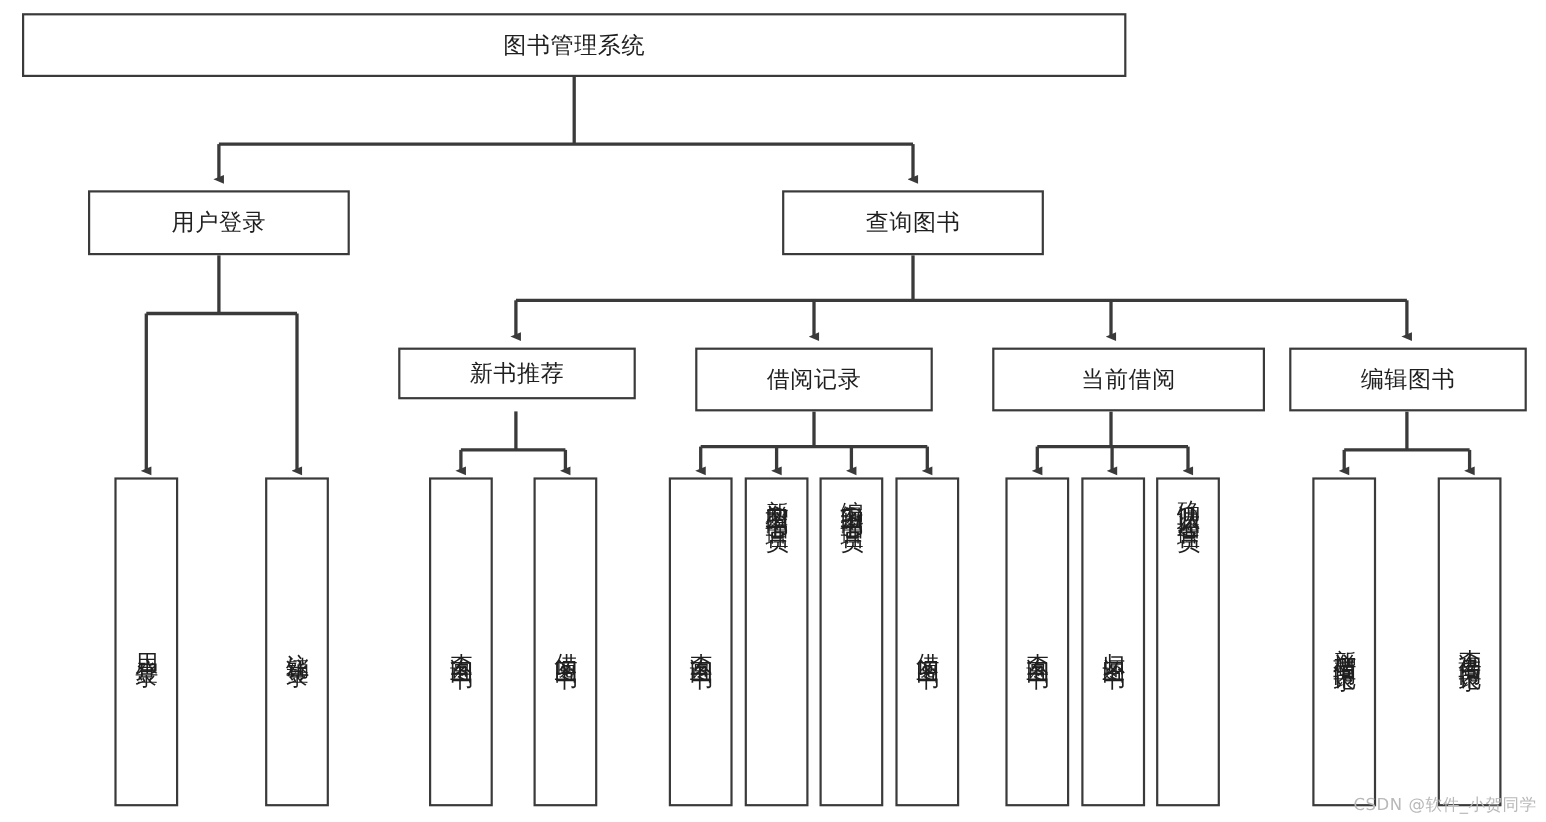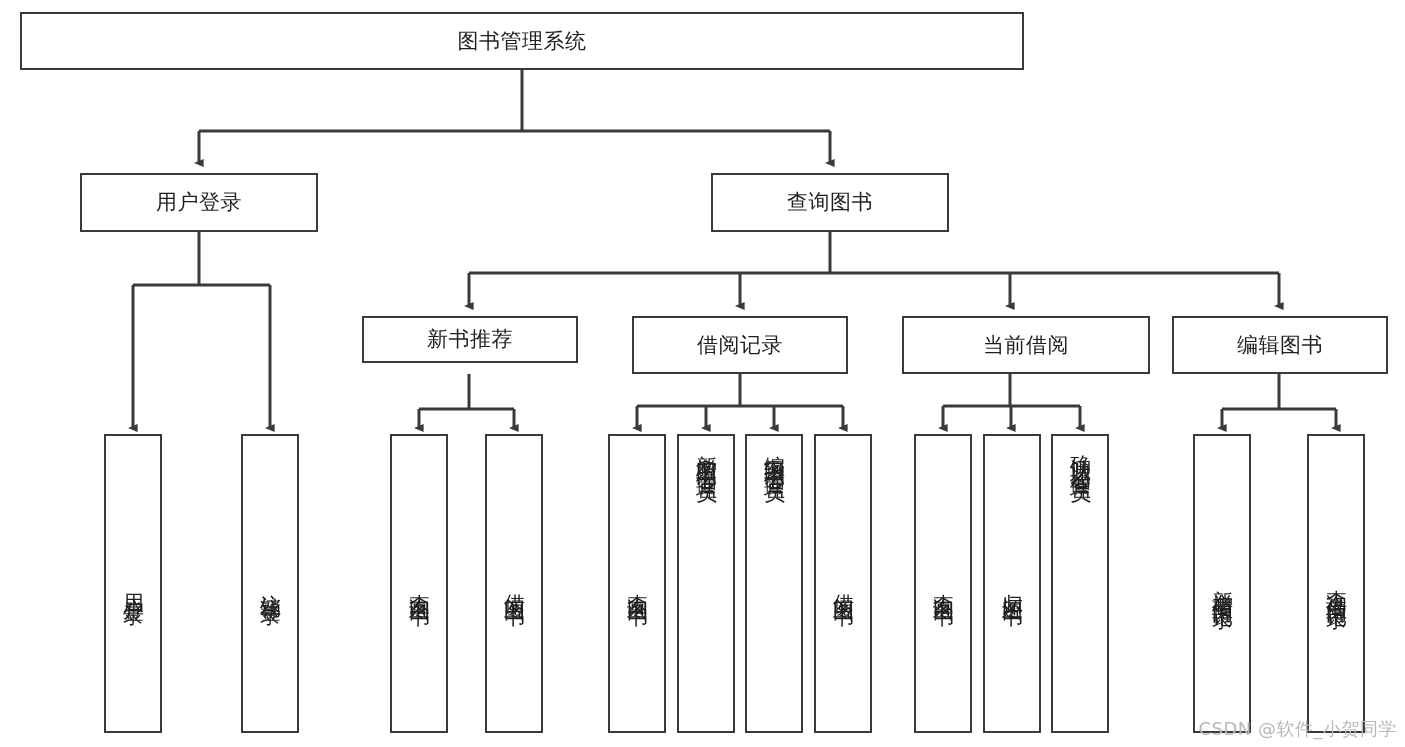--- a/index.html
+++ b/index.html
@@ -68,21 +68,21 @@
     left: 0;
     top: 0;
     width: 1405px;
     height: 747px;
     pointer-events: none;
   }
   .watermark {
     position: absolute;
     right: 8px;
     bottom: 6px;
-    font-size: 18px;
+    font-size: 15px;
     color: #b9b9b9;
     white-space: nowrap;
     letter-spacing: 0.5px;
   }
 </style>
 </head>
 <body>
 
 <div id="diagram-root">
 

